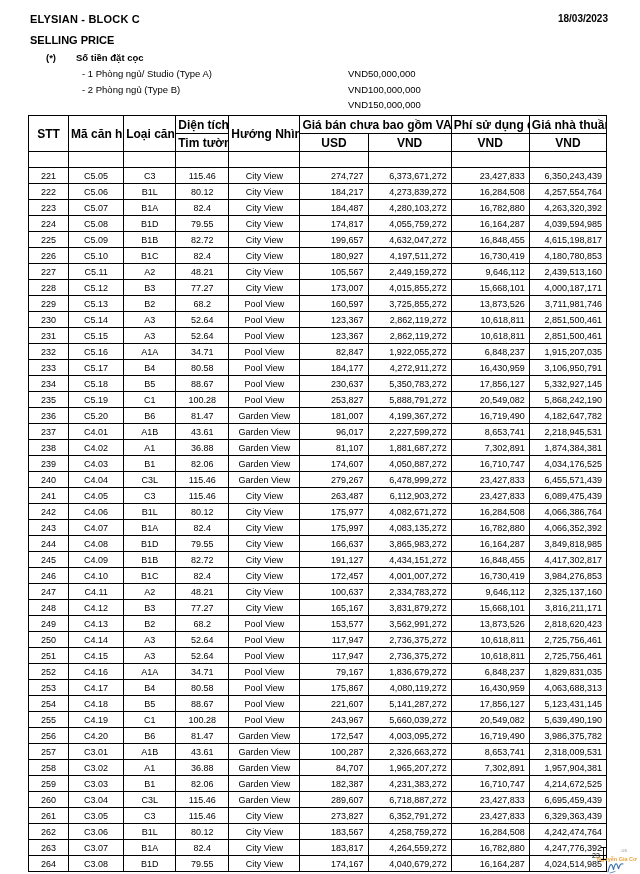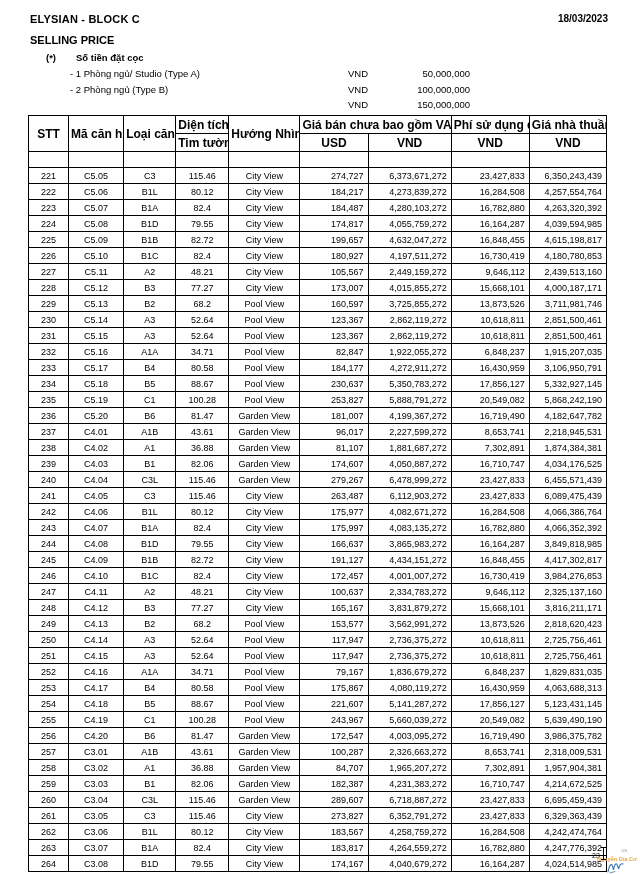--- a/index.html
+++ b/index.html
@@ -14,23 +14,23 @@
   .title-row{position:absolute;left:30px;top:13px;width:578px;display:flex;justify-content:space-between;text-align:center;}
   .doc-title{font-size:11px;font-weight:bold;letter-spacing:.2px;}
   .doc-date{font-size:10px;font-weight:bold;}
   .doc-subtitle{position:absolute;left:30px;top:34px;font-size:11px;font-weight:bold;}
 
   .deposit{position:absolute;left:0;top:52px;width:640px;font-size:9.5px;}
   .dep-head{position:relative;height:16px;}
   .dep-marker{position:absolute;left:46px;font-weight:bold;}
   .dep-title{position:absolute;left:76px;font-weight:bold;}
   .dep-row{position:relative;height:15.5px;}
-  .dep-label{position:absolute;left:70px;white-space:pre;}
+  .dep-label{position:absolute;left:82px;white-space:pre;}
   .dep-cur{position:absolute;left:348px;}
-  .dep-amt{position:absolute;left:390px;width:80px;text-align:right;}
+  .dep-amt{position:absolute;left:368px;width:80px;}
 
   
   table.price{
     position:absolute;left:28px;top:115px;
     border-collapse:collapse;table-layout:fixed;width:579px;
     font-size:9px;
   }
   table.price th,table.price td{
     border:1px solid #000;padding:0 4px;overflow:hidden;white-space:nowrap;
   }

